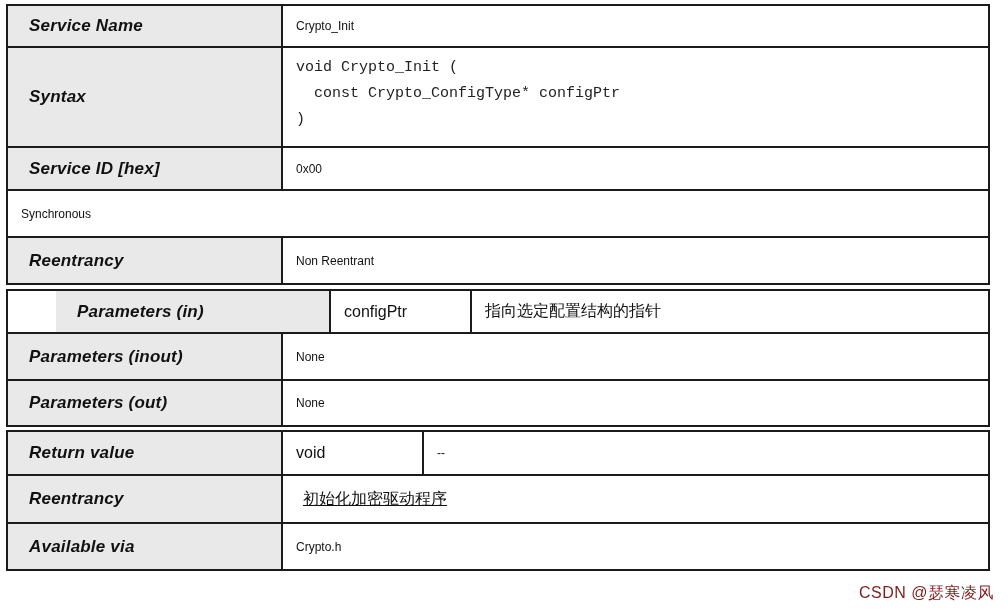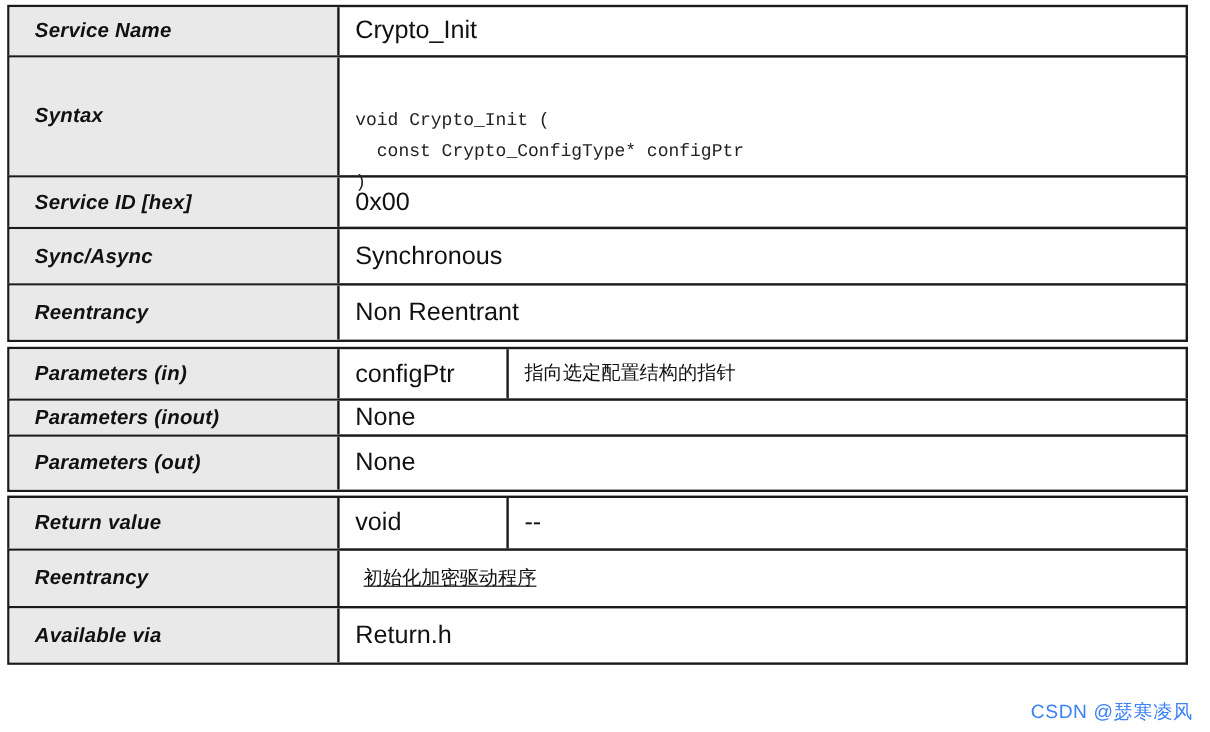--- a/index.html
+++ b/index.html
@@ -25,21 +25,21 @@
   }
   .row {
     display: flex;
     border: 2px solid #1b1b1b;
     margin-top: -2px;
     background: #ffffff;
     box-sizing: border-box;
     align-items: stretch;
   }
   .row.first { margin-top: 0; }
-  .row.gap4 { margin-top: 4px; }
+  .row.gap4 { margin-top: 4px; padding-left: 48px; }
   .row.gap3 { margin-top: 3px; justify-content: space-between; }
   .label-cell {
     width: 275px;
     min-width: 275px;
     background: #e9e9e9;
     border-right: 2px solid #1b1b1b;
     display: flex;
     align-items: center;
     padding-left: 21px;
     box-sizing: border-box;
@@ -47,57 +47,56 @@
     font-style: italic;
     font-size: 17px;
     color: #111111;
     letter-spacing: 0.2px;
   }
   .value-cell {
     flex: 1;
     display: flex;
     align-items: center;
     padding-left: 13px;
-    font-size: 21px;
+    font-size: 12px;
     color: #111111;
     box-sizing: border-box;
   }
   .value-cell.indent { padding-left: 20px; text-decoration: underline; }
   .sub-cell {
     width: 141px;
     min-width: 141px;
     border-right: 2px solid #1b1b1b;
     display: flex;
     align-items: center;
     padding-left: 13px;
-    font-size: 21px;
+    font-size: 16px;
     color: #111111;
     box-sizing: border-box;
   }
   .code-cell {
     flex: 1;
     padding: 7px 0 0 13px;
     box-sizing: border-box;
-    margin-top: 33px;
   }
   .code-cell pre {
     margin: 0;
     font-family: "Liberation Mono", "DejaVu Sans Mono", monospace;
     font-size: 15px;
     line-height: 26px;
     color: #222222;
     white-space: pre;
   }
   .cjk { font-size: 16px; }
   .watermark {
     position: absolute;
     right: 14px;
     top: 583px;
     font-size: 16px;
-    color: #3b82f6;
+    color: #7f1d1d;
     letter-spacing: 0.5px;
   }
 </style>
 </head>
 <body>
 
 <div class="page">
 
   <div class="spec-table">
 
@@ -114,36 +113,35 @@
 )</pre>
       </div>
     </div>
 
     <div class="row" style="height:45px">
       <div class="label-cell">Service ID [hex]</div>
       <div class="value-cell">0x00</div>
     </div>
 
     <div class="row" style="height:49px">
-      <div class="label-cell">Sync/Async</div>
       <div class="value-cell">Synchronous</div>
     </div>
 
     <div class="row" style="height:49px">
       <div class="label-cell">Reentrancy</div>
       <div class="value-cell">Non Reentrant</div>
     </div>
 
     <div class="row gap4" style="height:45px">
       <div class="label-cell">Parameters (in)</div>
       <div class="sub-cell">configPtr</div>
       <div class="value-cell cjk">指向选定配置结构的指针</div>
     </div>
 
-    <div class="row" style="height:32px">
+    <div class="row" style="height:49px">
       <div class="label-cell">Parameters (inout)</div>
       <div class="value-cell">None</div>
     </div>
 
     <div class="row" style="height:48px">
       <div class="label-cell">Parameters (out)</div>
       <div class="value-cell">None</div>
     </div>
 
     <div class="row gap3" style="height:46px">
@@ -152,20 +150,20 @@
       <div class="value-cell">--</div>
     </div>
 
     <div class="row" style="height:50px">
       <div class="label-cell">Reentrancy</div>
       <div class="value-cell cjk indent">初始化加密驱动程序</div>
     </div>
 
     <div class="row" style="height:49px">
       <div class="label-cell">Available via</div>
-      <div class="value-cell">Return.h</div>
+      <div class="value-cell">Crypto.h</div>
     </div>
 
   </div>
 
   <div class="watermark">CSDN @瑟寒凌风</div>
 
 </div>
 
 </body></html>

